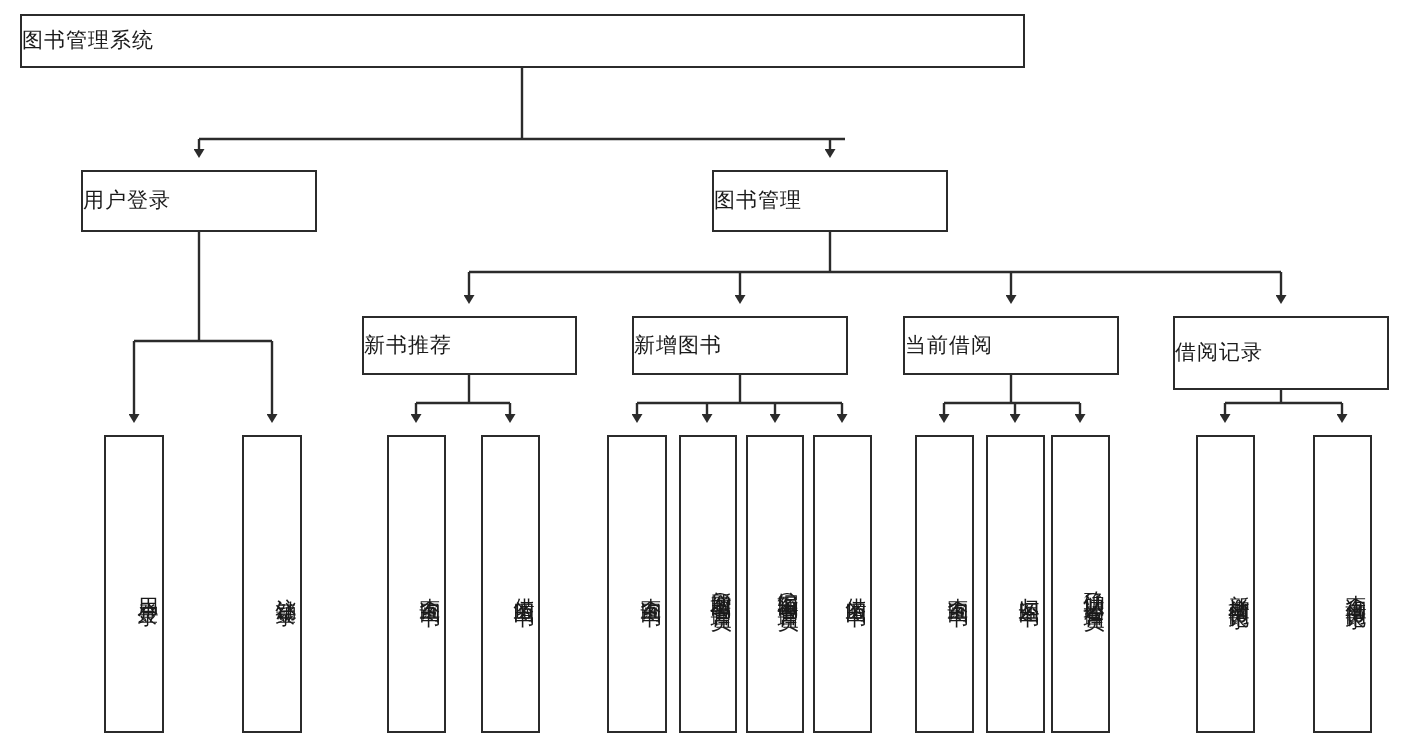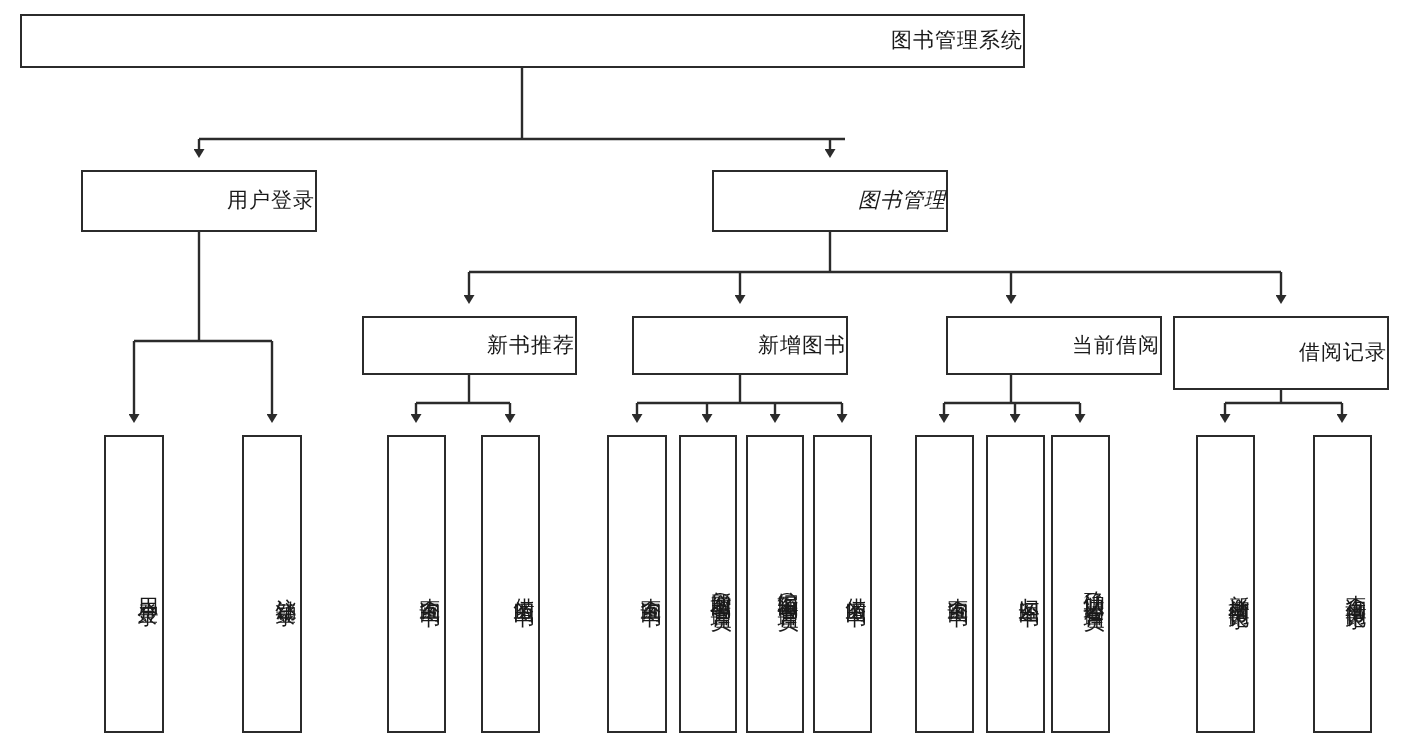--- a/index.html
+++ b/index.html
@@ -17,21 +17,21 @@
     background: #ffffff;
     overflow: hidden;
   }
   .node {
     position: absolute;
     box-sizing: border-box;
     border: 2px solid #2b2b2b;
     background: #ffffff;
     display: flex;
     align-items: center;
-    justify-content: flex-end;
+    justify-content: flex-start;
     color: #1a1a1a;
   }
   .node.h {
     font-size: 21px;
     letter-spacing: 1px;
     line-height: 1.2;
   }
   .node.v {
     font-size: 21px;
     writing-mode: vertical-rl;
@@ -119,31 +119,31 @@
     </g>
   </svg>
 
   <div class="node h" id="node-root" style="left: 20px; top: 14px; width: 1005px; height: 54px;">
     <span>图书管理系统</span>
   </div>
 
   <div class="node h" id="node-l2-0" style="left: 81px; top: 170px; width: 236px; height: 62px;">
     <span>用户登录</span>
   </div>
-  <div class="node h" id="node-l2-1" style="left: 712px; top: 170px; width: 236px; height: 62px; font-style: italic;">
+  <div class="node h" id="node-l2-1" style="left: 712px; top: 170px; width: 236px; height: 62px;">
     <span>图书管理</span>
   </div>
 
   <div class="node h" id="node-l3-0" style="left: 362px; top: 316px; width: 215px; height: 59px;">
     <span>新书推荐</span>
   </div>
   <div class="node h" id="node-l3-1" style="left: 632px; top: 316px; width: 216px; height: 59px;">
     <span>新增图书</span>
   </div>
-  <div class="node h" id="node-l3-2" style="left: 903px; top: 316px; width: 216px; height: 59px; margin-left: 43px;">
+  <div class="node h" id="node-l3-2" style="left: 903px; top: 316px; width: 216px; height: 59px;">
     <span>当前借阅</span>
   </div>
   <div class="node h" id="node-l3-3" style="left: 1173px; top: 316px; width: 216px; height: 74px;">
     <span>借阅记录</span>
   </div>
 
   <div class="node v" id="node-leaf-0" style="left: 104px; top: 435px; width: 60px; height: 298px;">
     <span class="vtext">用户登录</span>
   </div>
   <div class="node v" id="node-leaf-1" style="left: 242px; top: 435px; width: 60px; height: 298px;">

